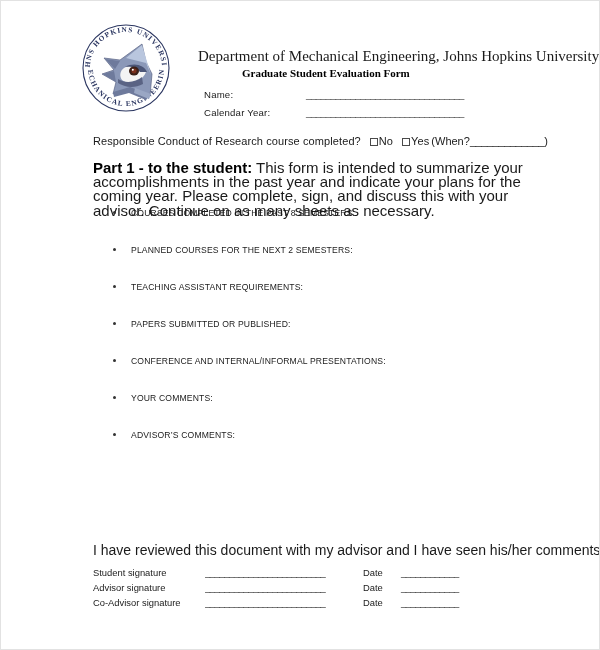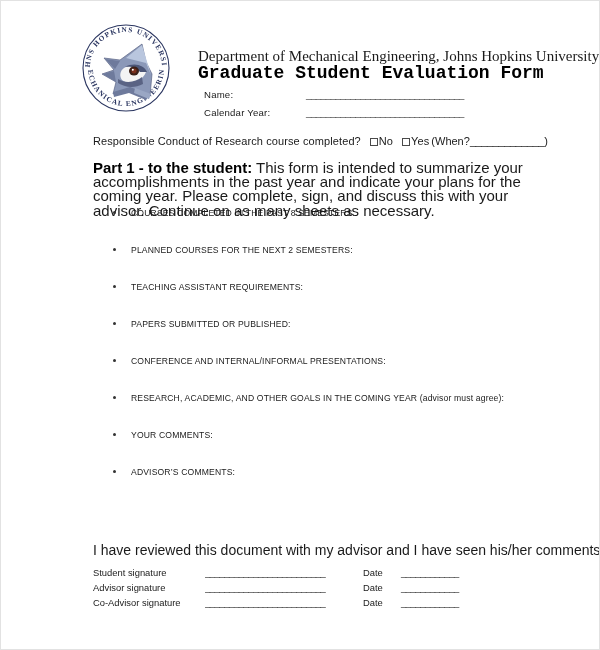--- a/index.html
+++ b/index.html
@@ -38,27 +38,28 @@
     width: 330px;
   }
   .dept-line {
     font-family: "Liberation Serif", serif;
     font-size: 15px;
     color: #1a1a1a;
     line-height: 14px;
     white-space: nowrap;
   }
   .form-title {
-    font-family: Liberation Mono, monospace;
-    font-size: 18px;
+    font-family: Liberation Serif, serif;
+    font-size: 11px;
     font-weight: bold;
     color: #000000;
     line-height: 19px;
     margin-top: 1px;
     white-space: nowrap;
+    margin-left: 44px;
   }
 
   
   #id-fields {
     position: absolute;
     left: 203px;
     top: 88px;
     width: 320px;
     font-size: 9.6px;
     color: #1a1a1a;
@@ -276,24 +277,20 @@
     <div class="bullet-item">
       <span class="bullet-dot"></span>
       <span class="bullet-text">PAPERS SUBMITTED OR PUBLISHED:</span>
     </div>
     <div class="bullet-item">
       <span class="bullet-dot"></span>
       <span class="bullet-text">CONFERENCE AND INTERNAL/INFORMAL PRESENTATIONS:</span>
     </div>
     <div class="bullet-item">
       <span class="bullet-dot"></span>
-      <span class="bullet-text">RESEARCH, ACADEMIC, AND OTHER GOALS IN THE COMING YEAR (advisor must agree):</span>
-    </div>
-    <div class="bullet-item">
-      <span class="bullet-dot"></span>
       <span class="bullet-text">YOUR COMMENTS:</span>
     </div>
     <div class="bullet-item">
       <span class="bullet-dot"></span>
       <span class="bullet-text">ADVISOR’S COMMENTS:</span>
     </div>
   </div>
 
   <div id="review-line">I have reviewed this document with my advisor and I have seen his/her comments</div>
 

